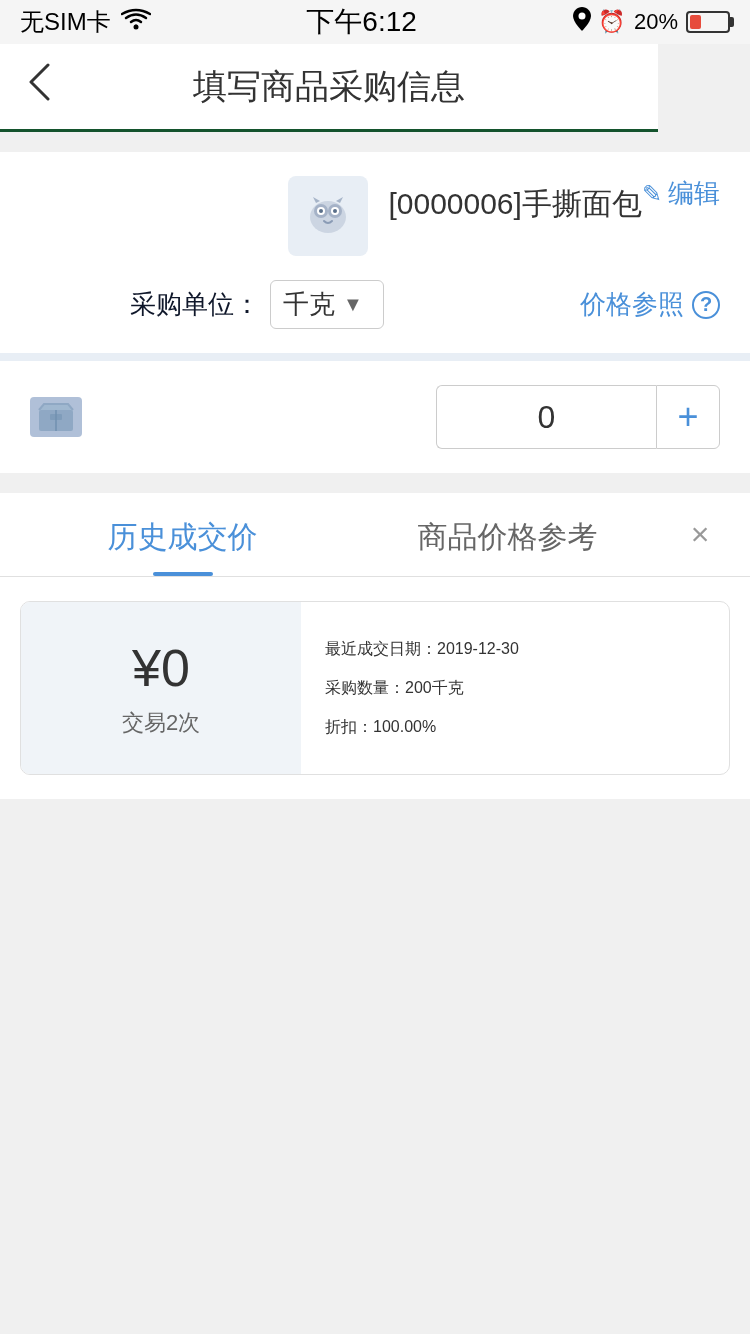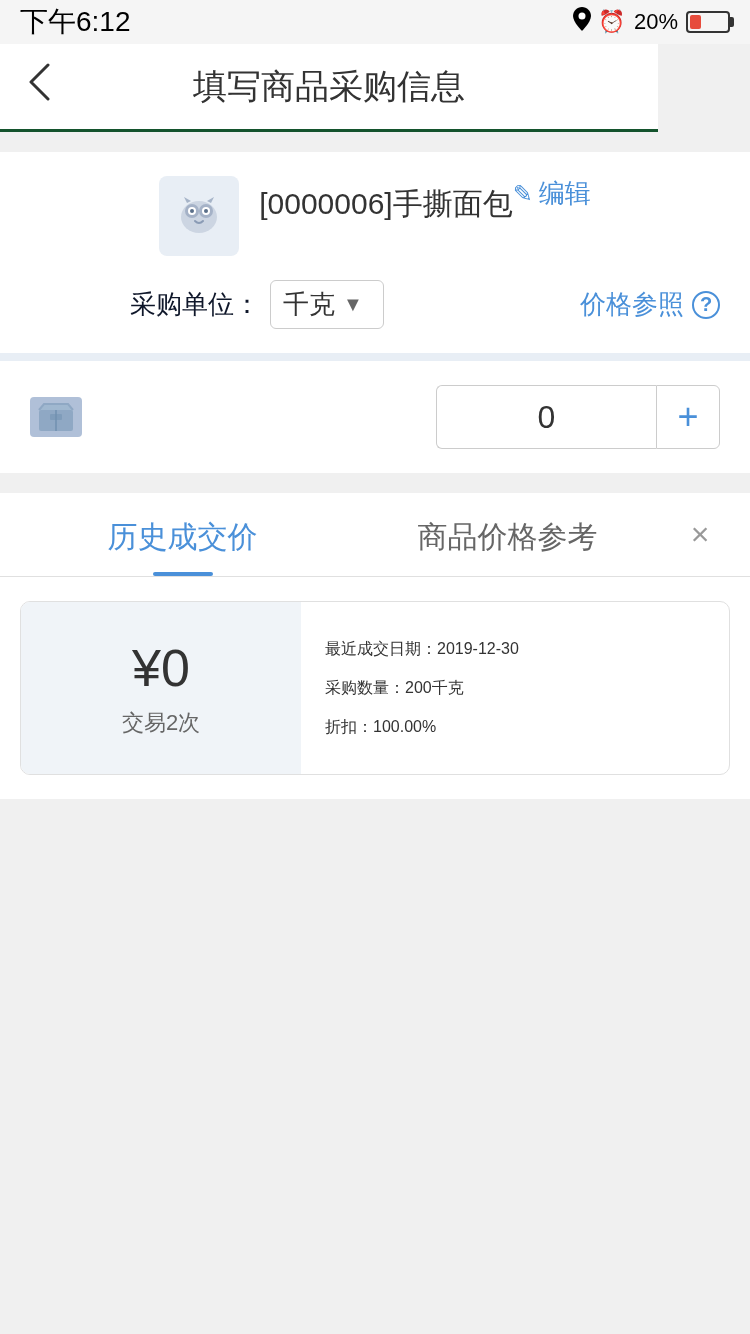--- a/index.html
+++ b/index.html
@@ -96,21 +96,21 @@
 
     
     .product-card {
       background: #fff;
       margin-top: 20px;
       padding: 24px 30px;
     }
     .product-header {
       display: flex;
       align-items: flex-start;
-      justify-content: center;
+      justify-content: flex-end;
     }
     .product-left {
       display: flex;
       align-items: flex-start;
       gap: 20px;
     }
     .product-icon {
       width: 80px;
       height: 80px;
       background: #e8eef5;
@@ -343,20 +343,32 @@
     }
     .detail-row {
       font-size: 16px;
       color: #333;
     }
   </style>
 </head>
 <body>
 
 <div class="status-bar">
+  <div class="status-left">
+    <span>无SIM卡</span>
+    <span>
+      <svg width="30" height="22" viewBox="0 0 30 22" fill="none">
+        <path d="M15 18 C15 18 15 18 15 18" stroke="#000" stroke-width="3" stroke-linecap="round"></path>
+        <path d="M10 14 Q15 10 20 14" stroke="#000" stroke-width="2.5" fill="none" stroke-linecap="round"></path>
+        <path d="M5 10 Q15 3 25 10" stroke="#000" stroke-width="2.5" fill="none" stroke-linecap="round"></path>
+        <path d="M1 6 Q15 -2 29 6" stroke="#000" stroke-width="2.5" fill="none" stroke-linecap="round"></path>
+        <circle cx="15" cy="19" r="2.5" fill="#000"></circle>
+      </svg>
+    </span>
+  </div>
   <div class="status-center">下午6:12</div>
   <div class="status-right">
     <span>
       <svg width="18" height="24" viewBox="0 0 18 24" fill="none">
         <path d="M9 0 C4 0 0 4 0 9 C0 15 9 24 9 24 C9 24 18 15 18 9 C18 4 14 0 9 0Z" fill="#000"></path>
         <circle cx="9" cy="9" r="3.5" fill="white"></circle>
       </svg>
     </span>
     <span>⏰</span>
     <span>20%</span>

